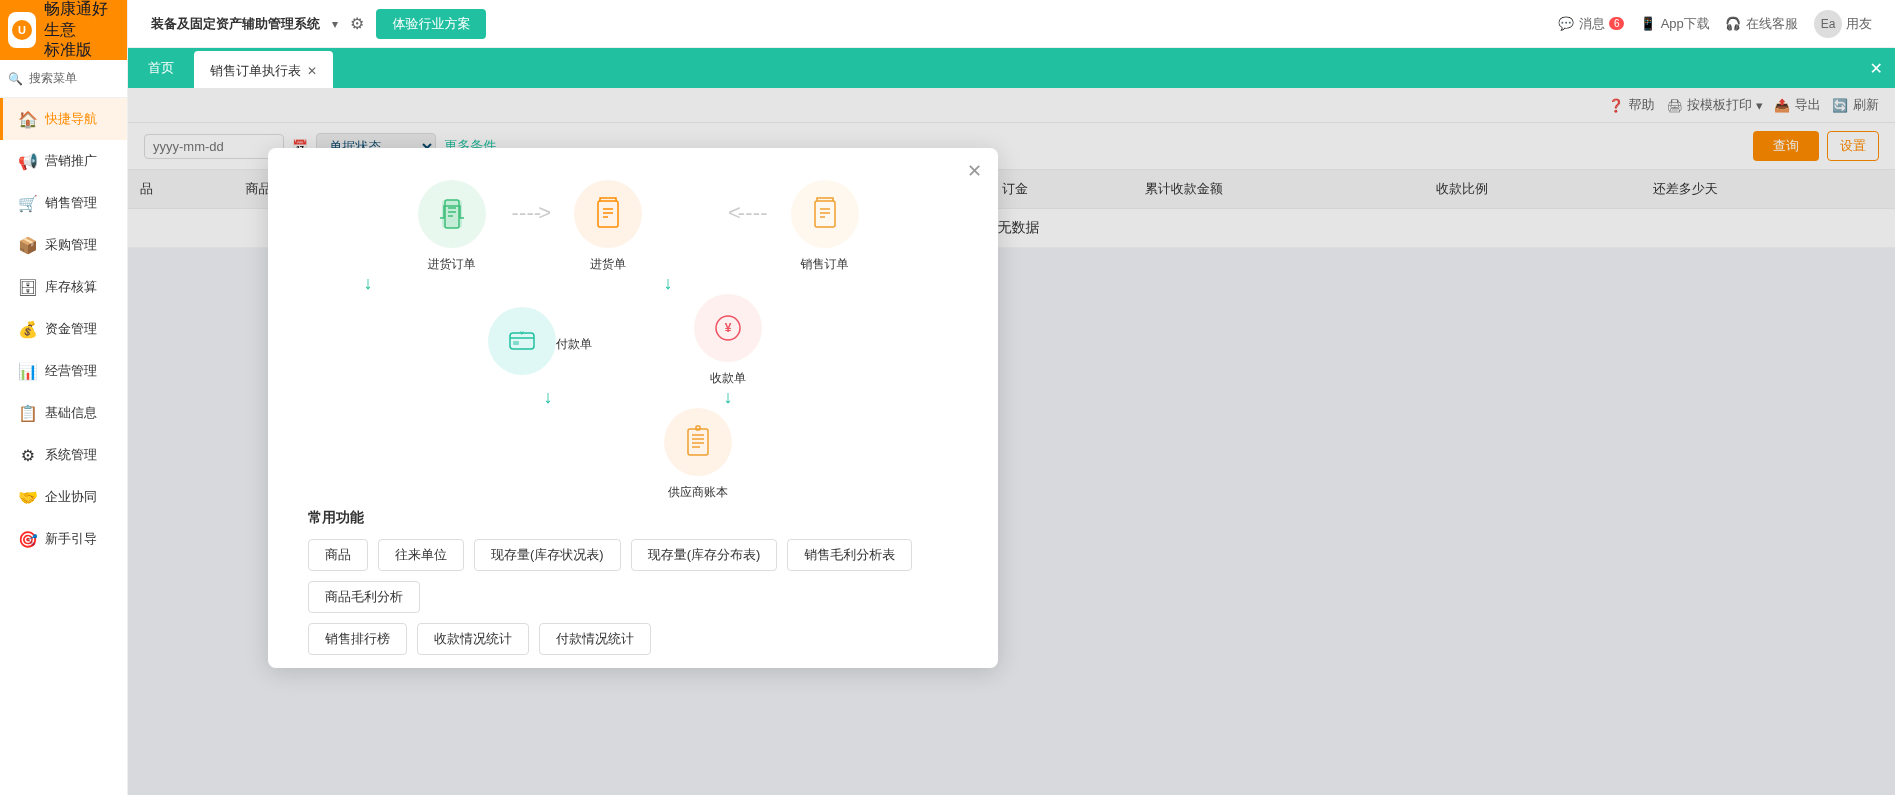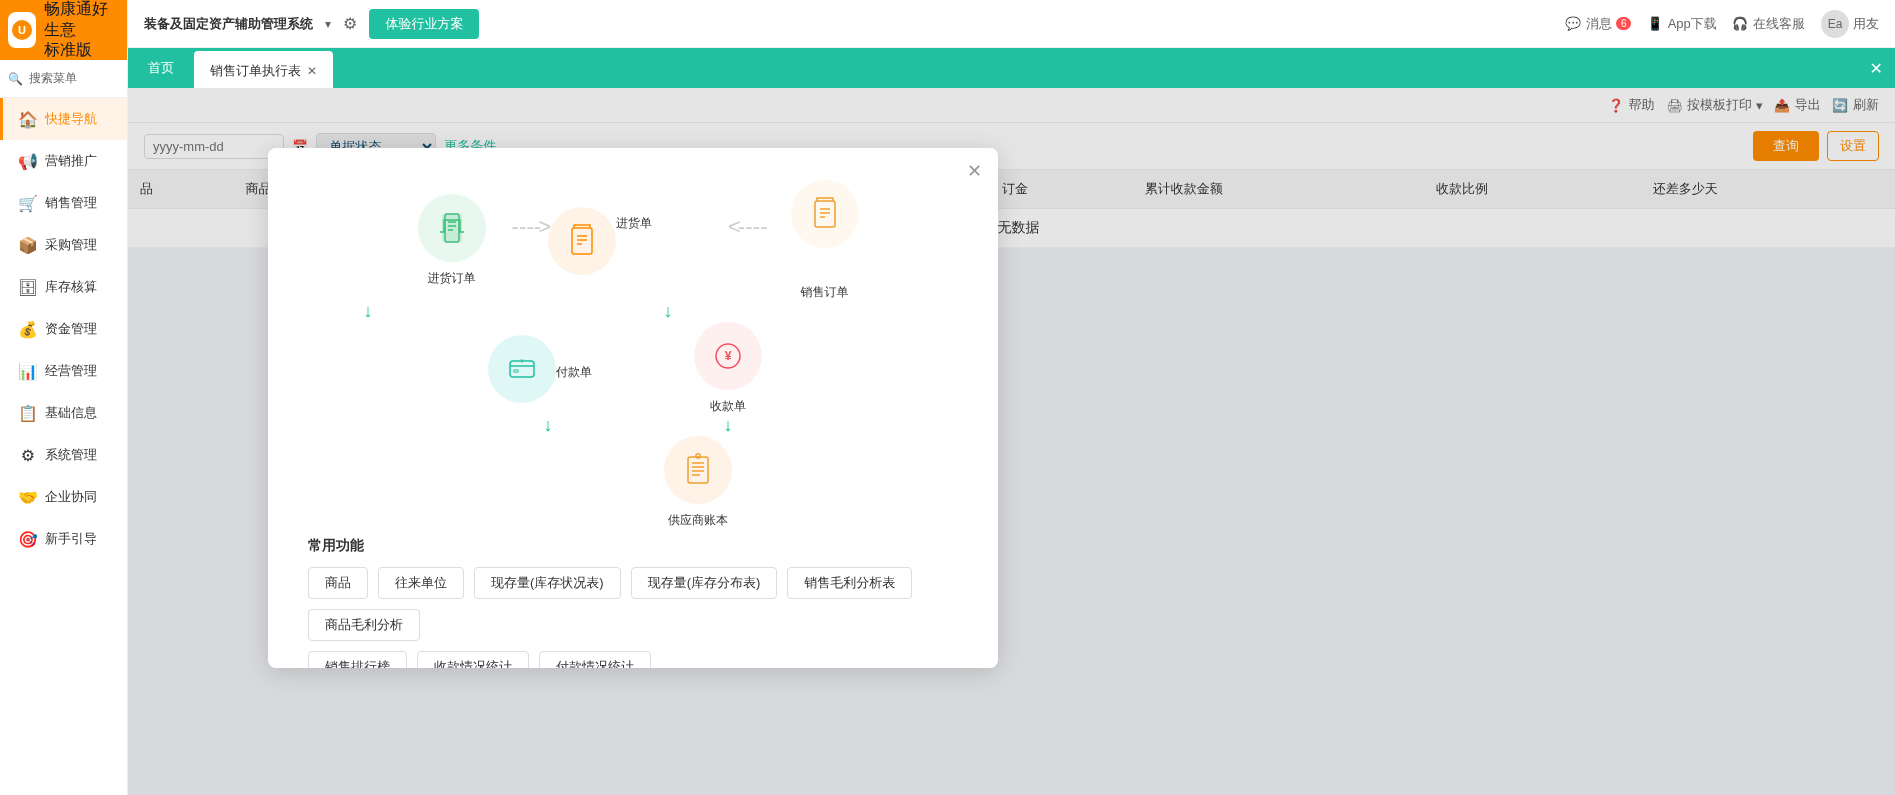--- a/index.html
+++ b/index.html
@@ -15,21 +15,21 @@
     .sidebar-logo-text { color: #0f172a; font-size: 16px; line-height: 1.3; }
     .sidebar-search { padding: 10px 8px; border-bottom: 1px solid #f0f0f0; display: flex; align-items: center; gap: 6px; cursor: pointer; color: #666; font-size: 12px; }
     .sidebar-nav-item { display: flex; align-items: center; gap: 8px; padding: 12px 16px; cursor: pointer; color: #333; font-size: 13px; border-left: 3px solid transparent; }
     .sidebar-nav-item.active { background: #fff3e8; border-left-color: #ff8c00; color: #ff8c00; }
     .sidebar-nav-item .nav-icon { width: 18px; height: 18px; display: flex; align-items: center; justify-content: center; font-size: 16px; }
 
     
     .main-content { flex: 1; display: flex; flex-direction: column; overflow: hidden; }
 
     
-    .topbar { height: 48px; background: #fff; border-bottom: 1px solid #eee; display: flex; align-items: center; padding: 0 16px; gap: 12px; }
+    .topbar { height: 48px; background: #fff; border-bottom: 1px solid #eee; display: flex; align-items: center; padding: 0 23px; gap: 12px; }
     .topbar-system-name { font-weight: bold; color: #333; }
     .topbar-dropdown { color: #666; font-size: 12px; cursor: pointer; }
     .topbar-settings { color: #666; cursor: pointer; font-size: 16px; }
     .topbar-btn { background: #20c0a0; color: #fff; border: none; padding: 6px 16px; border-radius: 4px; cursor: pointer; font-size: 13px; }
     .topbar-actions { display: flex; align-items: center; gap: 16px; margin-left: auto; }
     .topbar-action-item { display: flex; align-items: center; gap: 4px; color: #666; font-size: 13px; cursor: pointer; }
     .badge { background: #ff4d4f; color: #fff; border-radius: 10px; padding: 1px 5px; font-size: 10px; }
     .user-avatar { width: 28px; height: 28px; border-radius: 50%; background: #ddd; display: flex; align-items: center; justify-content: center; font-size: 12px; color: #666; }
 
     
@@ -267,41 +267,41 @@
                         <polyline points="6,22 10,22 10,10 26,10 26,22 30,22" fill="none" stroke="#3dbf7a" stroke-width="1.5"></polyline>
                       </svg>
                   </div>
                   <span class="flow-label">进货订单</span>
                 </div>
 
                 <div style="display: flex; align-items: center; padding-bottom: 28px;">
                   <span style="color:#ccc; font-size:22px; letter-spacing:-3px;">- - - -&gt;</span>
                 </div>
 
-                <div style="display: flex; flex-direction: row; align-items: flex-start; width: 120px;">
+                <div style="display: flex; flex-direction: column; align-items: center; width: 120px;">
                   <div class="flow-icon-circle" style="background:#fff3e8;">
                     <svg width="36" height="36" viewBox="0 0 36 36">
                         <rect x="8" y="5" width="20" height="26" rx="2" fill="none" stroke="#ff8c00" stroke-width="1.5"></rect>
                         <line x1="13" y1="13" x2="23" y2="13" stroke="#ff8c00" stroke-width="1.5"></line>
                         <line x1="13" y1="17" x2="23" y2="17" stroke="#ff8c00" stroke-width="1.5"></line>
                         <line x1="13" y1="21" x2="18" y2="21" stroke="#ff8c00" stroke-width="1.5"></line>
                         <polyline points="10,5 10,2 26,2 26,5" fill="none" stroke="#ff8c00" stroke-width="1.5"></polyline>
                       </svg>
                   </div>
                   <span class="flow-label">进货单</span>
                 </div>
 
                 <div style="width: 60px;"></div>
 
 
                 <div style="display: flex; align-items: center; padding-bottom: 28px;">
                   <span style="color:#ccc; font-size:22px; letter-spacing:-3px;">&lt;- - - -</span>
                 </div>
 
-                <div style="display: flex; flex-direction: column; align-items: center; width: 120px; gap: 28px;">
+                <div style="display: flex; flex-direction: column; align-items: center; width: 120px;">
                   <div class="flow-icon-circle" style="background:#fff8ee;">
                     <svg width="36" height="36" viewBox="0 0 36 36">
                         <rect x="8" y="5" width="20" height="26" rx="2" fill="none" stroke="#f0a030" stroke-width="1.5"></rect>
                         <line x1="13" y1="13" x2="23" y2="13" stroke="#f0a030" stroke-width="1.5"></line>
                         <line x1="13" y1="17" x2="23" y2="17" stroke="#f0a030" stroke-width="1.5"></line>
                         <line x1="13" y1="21" x2="18" y2="21" stroke="#f0a030" stroke-width="1.5"></line>
                         <polyline points="10,5 10,2 26,2 26,5" fill="none" stroke="#f0a030" stroke-width="1.5"></polyline>
                       </svg>
                   </div>
                   <span class="flow-label">销售订单</span>

